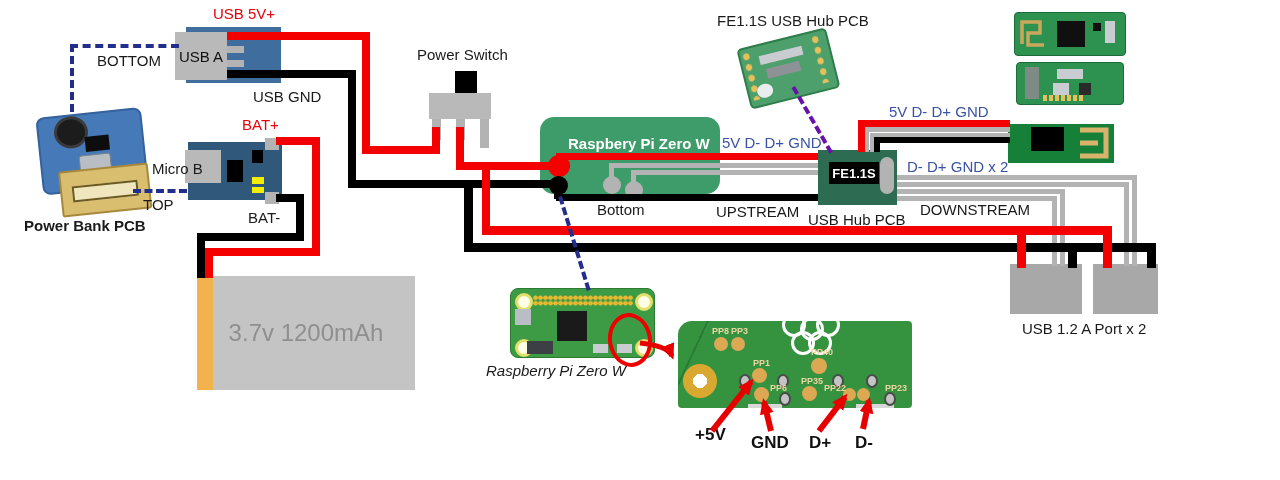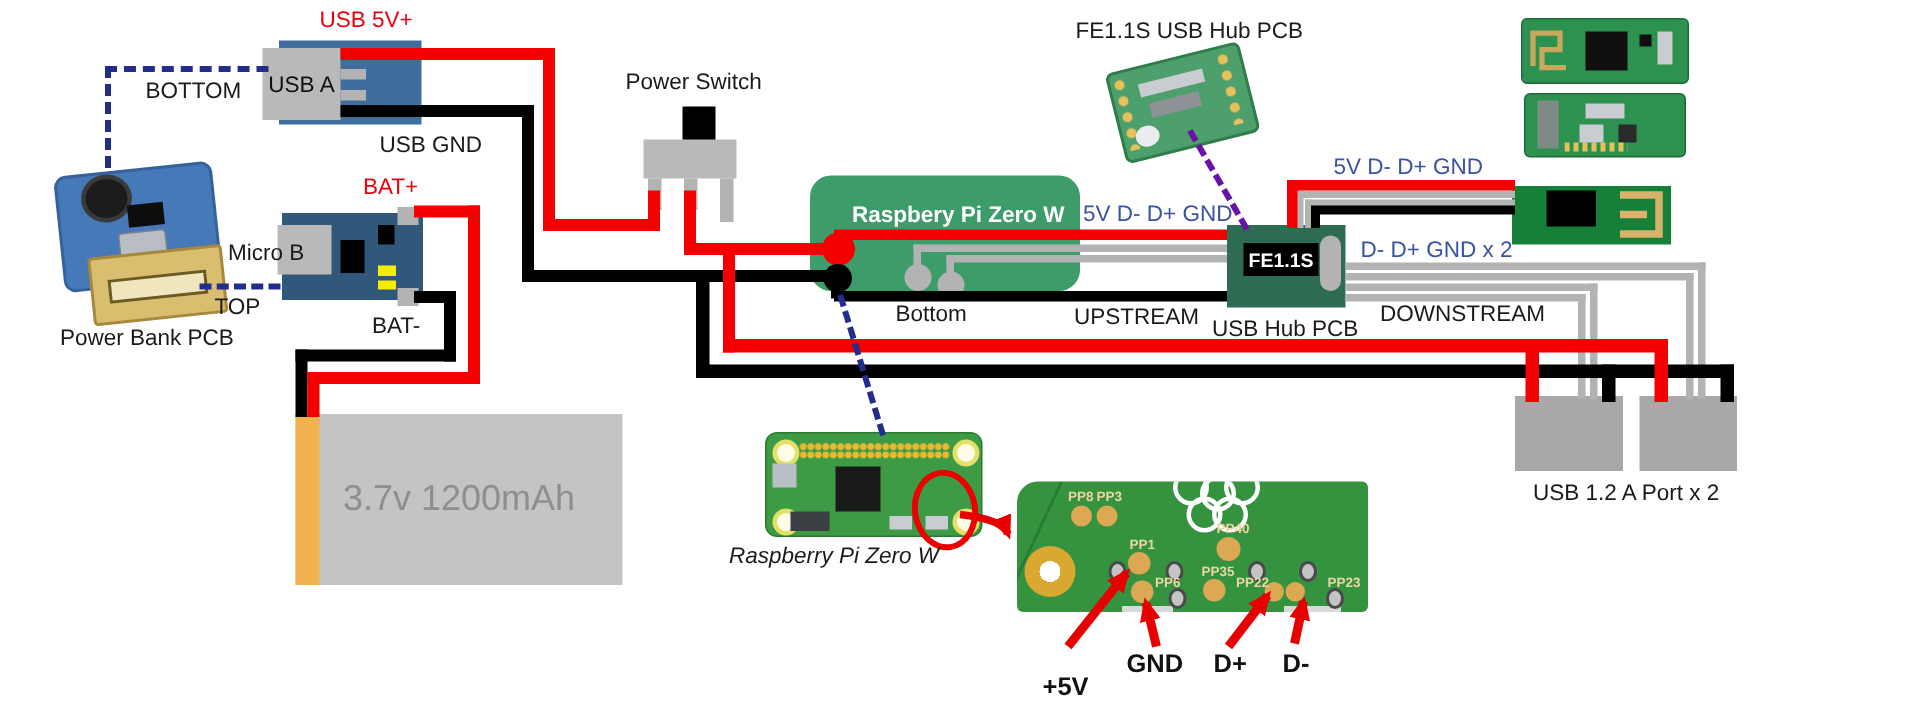--- a/index.html
+++ b/index.html
@@ -104,21 +104,21 @@
 
   <div class="pad-lbl" style="left:712px;top:326px;">PP8</div>
   <div class="pad-lbl" style="left:731px;top:326px;">PP3</div>
   <div class="pad-lbl" style="left:753px;top:358px;">PP1</div>
   <div class="pad-lbl" style="left:770px;top:383px;">PP6</div>
   <div class="pad-lbl" style="left:811px;top:347px;">PP40</div>
   <div class="pad-lbl" style="left:801px;top:376px;">PP35</div>
   <div class="pad-lbl" style="left:824px;top:383px;">PP22</div>
   <div class="pad-lbl" style="left:885px;top:383px;">PP23</div>
 
-  <div class="sig-lbl" style="left:695px;top:448px;">+5V</div>
+  <div class="sig-lbl" style="left:695px;top:425px;">+5V</div>
   <div class="sig-lbl" style="left:751px;top:433px;">GND</div>
   <div class="sig-lbl" style="left:809px;top:433px;">D+</div>
   <div class="sig-lbl" style="left:855px;top:433px;">D-</div>
 
   <div class="el" style="left:186px;top:27px;width:95px;height:56px;background:#3f6d9d;"></div>
   <div class="el" style="left:175px;top:32px;width:52px;height:48px;background:#b9b9b9;display:flex;align-items:center;justify-content:center;">
     <span style="font-size:15px;color:#111;">USB A</span>
   </div>
   <div class="el g" style="left:227px;top:46px;width:17px;height:7px;"></div>
   <div class="el g" style="left:227px;top:60px;width:17px;height:7px;"></div>
@@ -218,21 +218,21 @@
   <div class="dash-b" style="left:562px;top:196px;width:98px;transform:rotate(73deg);transform-origin:0 0;"></div>
   <div class="dash-p" style="left:795px;top:86px;width:76px;transform:rotate(60deg);transform-origin:0 0;"></div>
 
   <div class="txt red-txt" style="left:213px;top:5px;">USB 5V+</div>
   <div class="txt" style="left:97px;top:52px;">BOTTOM</div>
   <div class="txt" style="left:253px;top:88px;">USB GND</div>
   <div class="txt red-txt" style="left:242px;top:116px;">BAT+</div>
   <div class="txt" style="left:152px;top:160px;">Micro B</div>
   <div class="txt" style="left:248px;top:209px;">BAT-</div>
   <div class="txt" style="left:143px;top:196px;">TOP</div>
-  <div class="txt" style="left:40px;top:217px;">Power Bank PCB</div>
+  <div class="txt" style="left:24px;top:217px;font-weight:bold;">Power Bank PCB</div>
   <div class="txt" style="left:417px;top:46px;">Power Switch</div>
   <div class="txt wht-txt" style="left:568px;top:135px;font-weight:600;">Raspbery Pi Zero W</div>
   <div class="txt" style="left:597px;top:201px;">Bottom</div>
   <div class="txt blue-txt" style="left:722px;top:134px;">5V D- D+ GND</div>
   <div class="txt" style="left:716px;top:203px;">UPSTREAM</div>
   <div class="txt" style="left:808px;top:211px;">USB Hub PCB</div>
   <div class="txt" style="left:717px;top:12px;">FE1.1S USB Hub PCB</div>
   <div class="txt blue-txt" style="left:889px;top:103px;">5V D- D+ GND</div>
   <div class="txt blue-txt" style="left:907px;top:158px;">D- D+ GND x 2</div>
   <div class="txt" style="left:920px;top:201px;">DOWNSTREAM</div>

